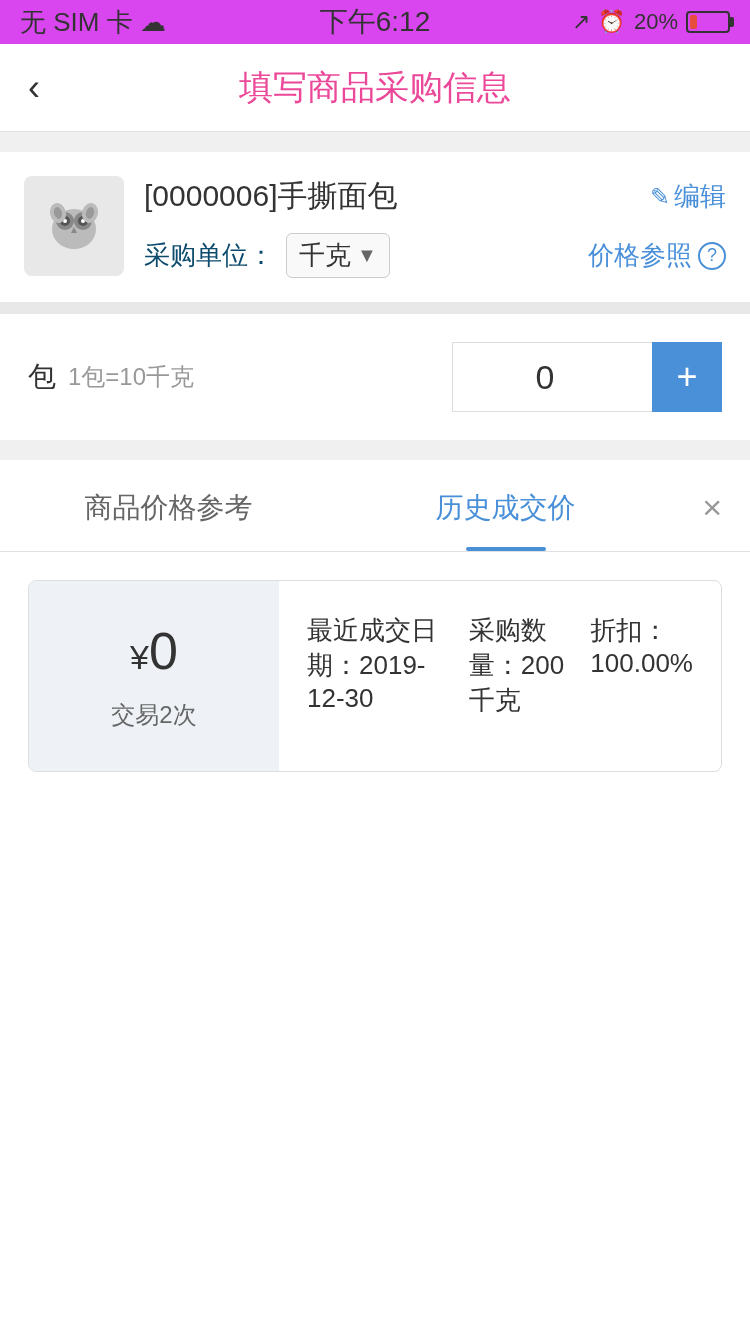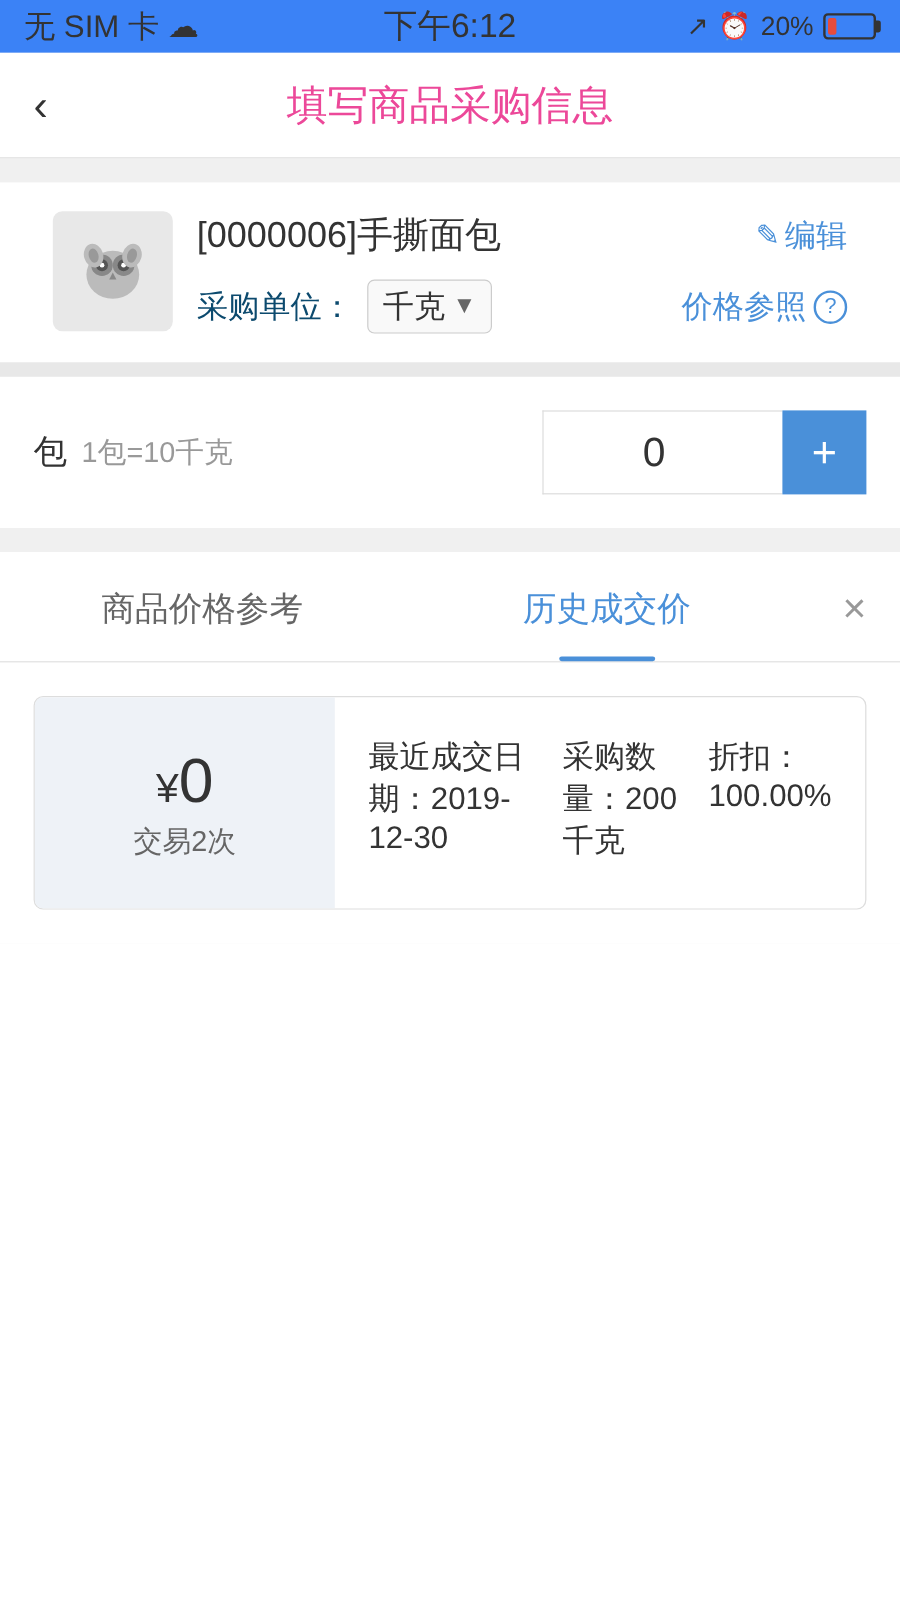--- a/index.html
+++ b/index.html
@@ -9,21 +9,21 @@
       min-height: 1334px;
       font-family: -apple-system, "PingFang SC", "Helvetica Neue", Arial, sans-serif;
       background: #f0f0f0;
       overflow-x: hidden;
     }
 
     
     .status-bar {
       width: 750px;
       height: 44px;
-      background: #3b82f6;
+      background: #d946ef;
       display: flex;
       align-items: center;
       justify-content: space-between;
       padding: 0 20px;
       font-size: 26px;
     }
     .status-left {
       display: flex;
       align-items: center;
       gap: 10px;
@@ -91,21 +91,21 @@
     }
     .nav-title {
       font-size: 34px;
       font-weight: 500;
       color: #ec4899;
     }
 
     
     .product-section {
       background: #fff;
-      padding: 24px 44px;
+      padding: 24px 24px;
       margin-top: 20px;
     }
     .product-header {
       display: flex;
       align-items: flex-start;
       gap: 20px;
     }
     .product-thumb {
       width: 100px;
       height: 100px;
@@ -308,21 +308,21 @@
       color: #333;
       font-weight: 500;
     }
     .price-yen {
       font-size: 34px;
       font-weight: normal;
     }
     .price-trades {
       font-size: 24px;
       color: #666;
-      margin-top: 4px;
+      margin-top: 18px;
     }
     .price-card-right {
       flex: 1;
       padding: 32px 28px;
       display: flex;
       flex-direction: row;
       gap: 20px;
       justify-content: center;
     }
     .price-info-row {

